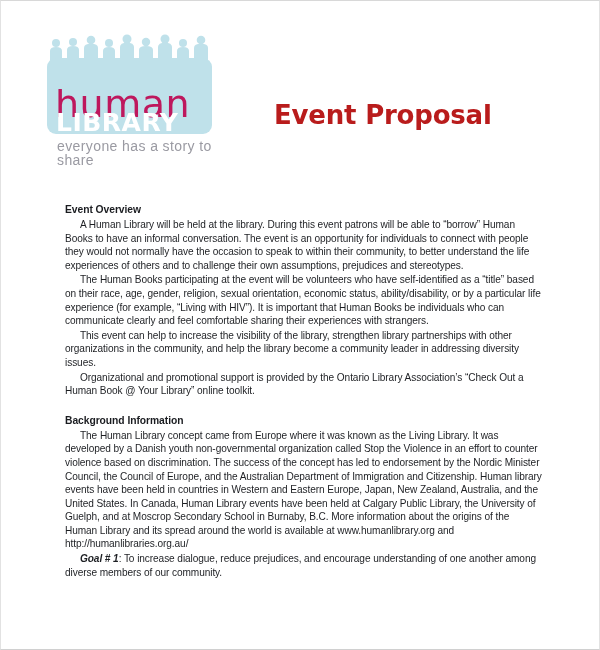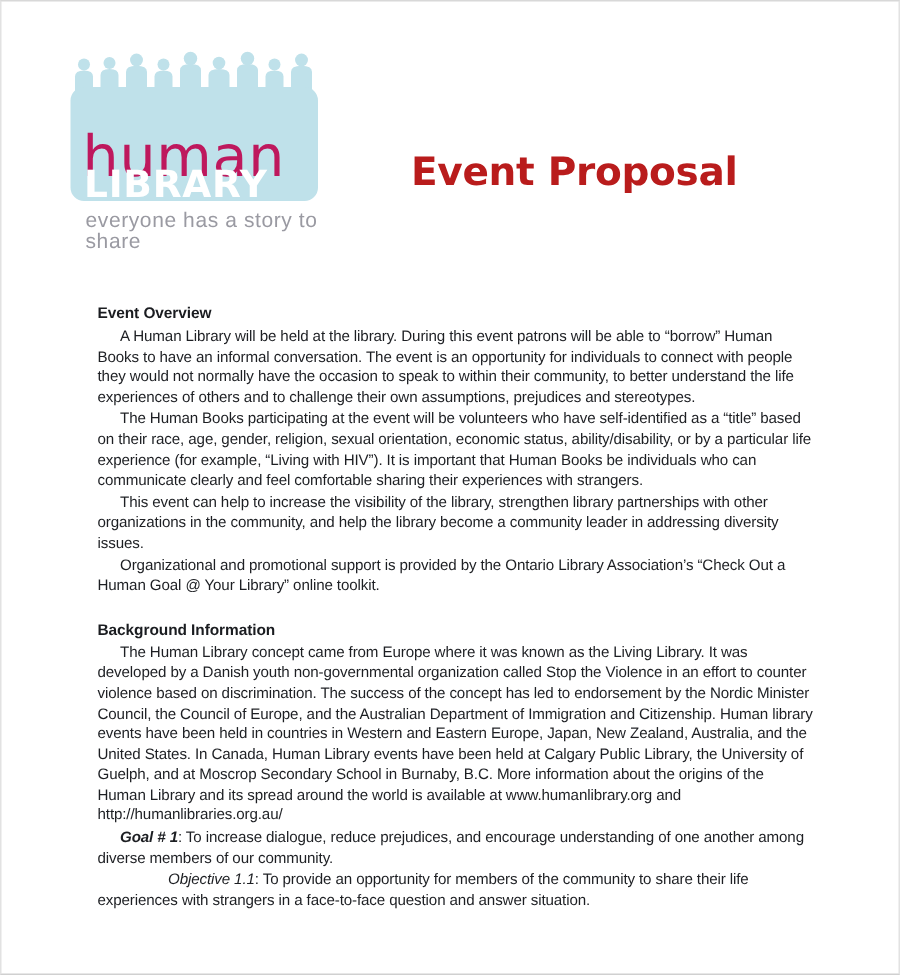--- a/index.html
+++ b/index.html
@@ -170,22 +170,21 @@
 
     <h1 class="doc-title">Event Proposal</h1>
   </div>
 
   <div class="content">
 
     <h2 class="section-heading">Event Overview</h2>
     <p class="para">A Human Library will be held at the library. During this event patrons will be able to “borrow” Human Books to have an informal conversation. The event is an opportunity for individuals to connect with people they would not normally have the occasion to speak to within their community, to better understand the life experiences of others and to challenge their own assumptions, prejudices and stereotypes.</p>
     <p class="para">The Human Books participating at the event will be volunteers who have self-identified as a “title” based on their race, age, gender, religion, sexual orientation, economic status, ability/disability, or by a particular life experience (for example, “Living with HIV”). It is important that Human Books be individuals who can communicate clearly and feel comfortable sharing their experiences with strangers.</p>
     <p class="para">This event can help to increase the visibility of the library, strengthen library partnerships with other organizations in the community, and help the library become a community leader in addressing diversity issues.</p>
-    <p class="para">Organizational and promotional support is provided by the Ontario Library Association’s “Check Out a Human Goal @ Your Library” online toolkit.</p>
+    <p class="para">Organizational and promotional support is provided by the Ontario Library Association’s “Check Out a Human Book @ Your Library” online toolkit.</p>
 
     <h2 class="section-heading spaced">Background Information</h2>
     <p class="para">The Human Library concept came from Europe where it was known as the Living Library. It was developed by a Danish youth non-governmental organization called Stop the Violence in an effort to counter violence based on discrimination. The success of the concept has led to endorsement by the Nordic Minister Council, the Council of Europe, and the Australian Department of Immigration and Citizenship.  Human library events have been held in countries in Western and Eastern Europe, Japan, New Zealand, Australia, and the United States. In Canada, Human Library events have been held at Calgary Public Library, the University of Guelph, and at Moscrop Secondary School in Burnaby, B.C. More information about the origins of the Human Library and its spread around the world is available at www.humanlibrary.org and http://humanlibraries.org.au/</p>
 
     <p class="para"><span class="bold-ital">Goal # 1</span><span>: To increase dialogue, reduce prejudices, and encourage understanding of one another among diverse members of our community.</span></p>
-    <p class="para deep-indent"><span class="ital">Objective 1.1</span><span>: To provide an opportunity for members of the community to share their life experiences with strangers in a face-to-face question and answer situation.</span></p>
 
   </div>
 </div>
 
 </body></html>

